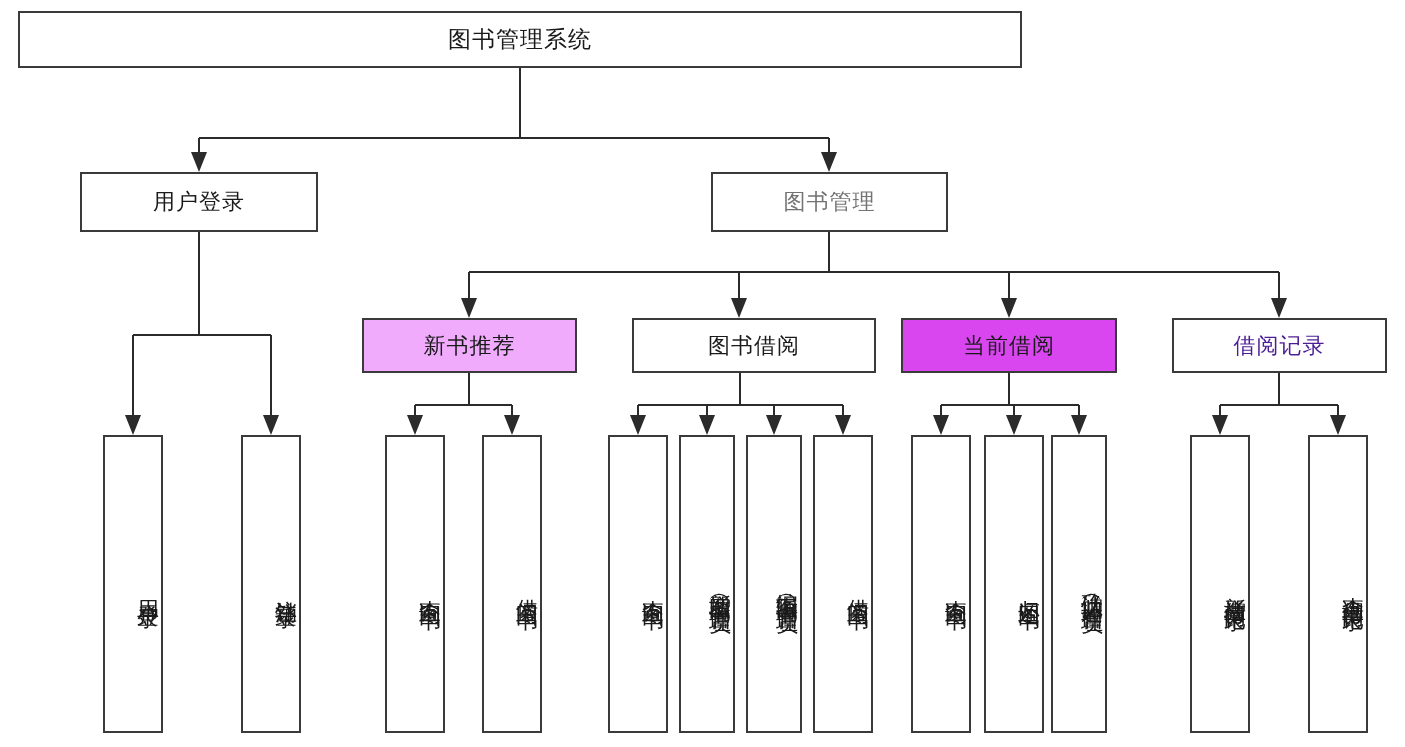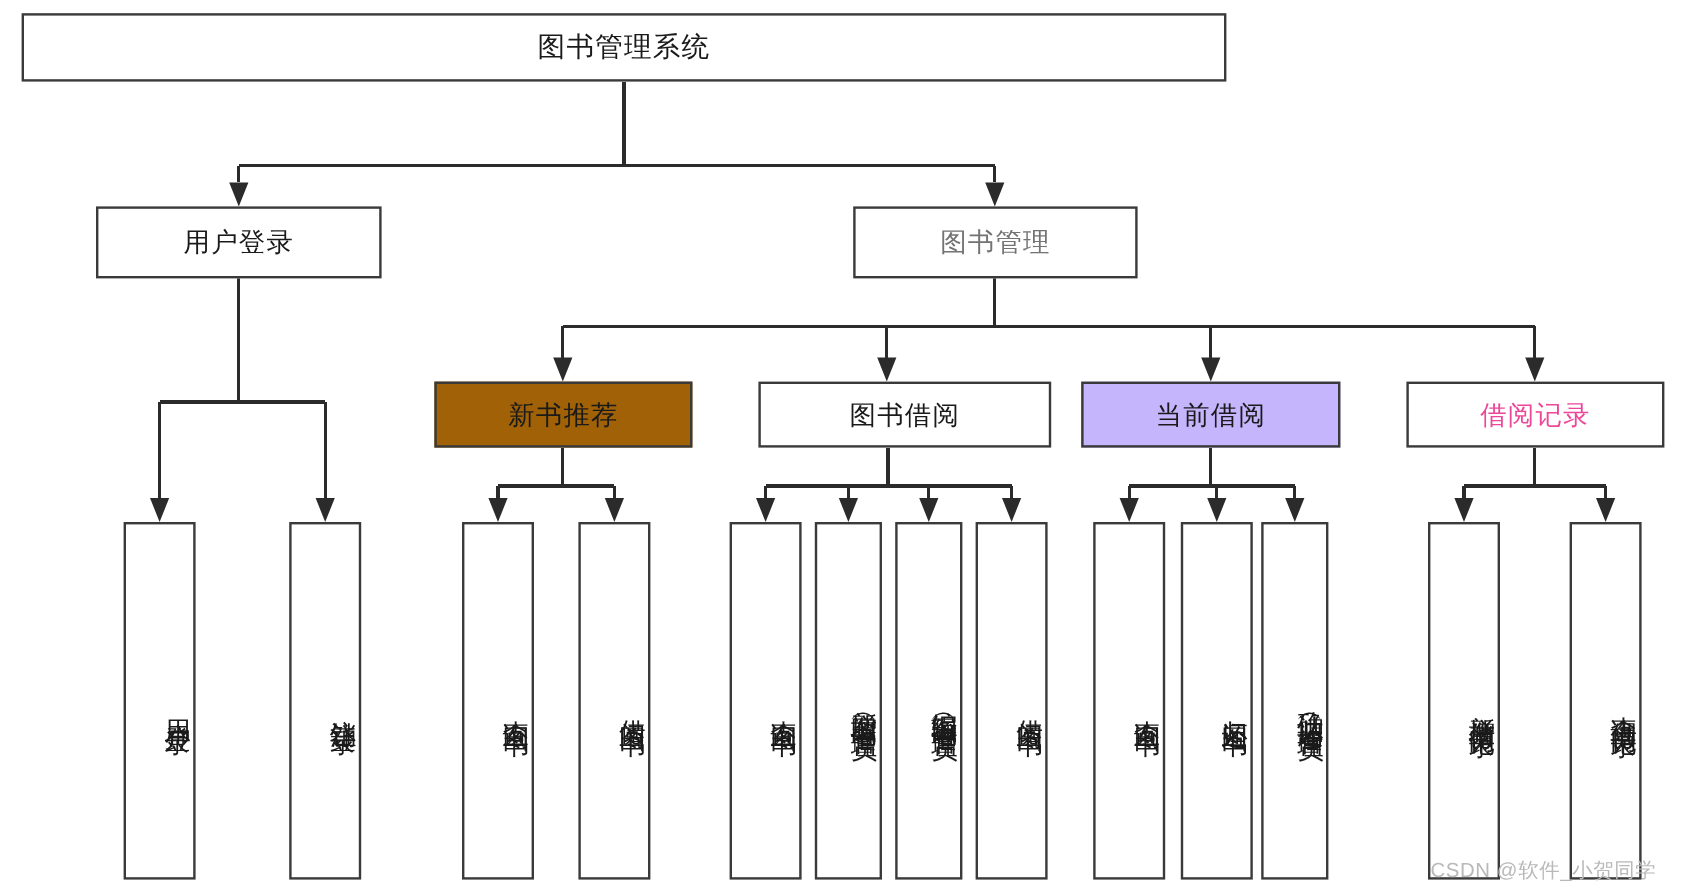--- a/index.html
+++ b/index.html
@@ -122,30 +122,30 @@
   <div id="nodes">
       <div class="node horizontal" style="left: 18px; top: 11px; width: 1004px; height: 57px; border-color: rgb(58, 58, 58); background: rgb(255, 255, 255); color: rgb(26, 26, 26); font-size: 23px;">
         <span class="node-label">图书管理系统</span>
       </div>
       <div class="node horizontal" style="left: 80px; top: 172px; width: 238px; height: 60px; border-color: rgb(58, 58, 58); background: rgb(255, 255, 255); color: rgb(26, 26, 26);">
         <span class="node-label">用户登录</span>
       </div>
       <div class="node horizontal" style="left: 711px; top: 172px; width: 237px; height: 60px; border-color: rgb(58, 58, 58); background: rgb(255, 255, 255); color: #737373;">
         <span class="node-label">图书管理</span>
       </div>
-      <div class="node horizontal" style="left: 362px; top: 318px; width: 215px; height: 55px; border-color: rgb(58, 58, 58); background: #a16207; color: rgb(26, 26, 26);">
+      <div class="node horizontal" style="left: 362px; top: 318px; width: 215px; height: 55px; border-color: rgb(58, 58, 58); background: #f0abfc; color: rgb(26, 26, 26);">
         <span class="node-label">新书推荐</span>
       </div>
       <div class="node horizontal" style="left: 632px; top: 318px; width: 244px; height: 55px; border-color: rgb(58, 58, 58); background: rgb(255, 255, 255); color: rgb(26, 26, 26);">
         <span class="node-label">图书借阅</span>
       </div>
-      <div class="node horizontal" style="left: 901px; top: 318px; width: 216px; height: 55px; border-color: rgb(58, 58, 58); background: #c4b5fd; color: rgb(26, 26, 26);">
+      <div class="node horizontal" style="left: 901px; top: 318px; width: 216px; height: 55px; border-color: rgb(58, 58, 58); background: #d946ef; color: rgb(26, 26, 26);">
         <span class="node-label">当前借阅</span>
       </div>
-      <div class="node horizontal" style="left: 1172px; top: 318px; width: 215px; height: 55px; border-color: rgb(58, 58, 58); background: rgb(255, 255, 255); color: #ec4899;">
+      <div class="node horizontal" style="left: 1172px; top: 318px; width: 215px; height: 55px; border-color: rgb(58, 58, 58); background: rgb(255, 255, 255); color: #4c1d95;">
         <span class="node-label">借阅记录</span>
       </div>
       <div class="node vertical" style="left: 103px; top: 435px; width: 60px; height: 298px; border-color: rgb(58, 58, 58); background: rgb(255, 255, 255); color: rgb(26, 26, 26);">
         <span class="node-label">用户登录</span>
       </div>
       <div class="node vertical" style="left: 241px; top: 435px; width: 60px; height: 298px; border-color: rgb(58, 58, 58); background: rgb(255, 255, 255); color: rgb(26, 26, 26);">
         <span class="node-label">注销登录</span>
       </div>
       <div class="node vertical" style="left: 385px; top: 435px; width: 60px; height: 298px; border-color: rgb(58, 58, 58); background: rgb(255, 255, 255); color: rgb(26, 26, 26);">
         <span class="node-label">查询图书</span>
@@ -174,14 +174,13 @@
       <div class="node vertical" style="left: 1051px; top: 435px; width: 56px; height: 298px; border-color: rgb(58, 58, 58); background: rgb(255, 255, 255); color: rgb(26, 26, 26);">
         <span class="node-label">确认归还（管理员）</span>
       </div>
       <div class="node vertical" style="left: 1190px; top: 435px; width: 60px; height: 298px; border-color: rgb(58, 58, 58); background: rgb(255, 255, 255); color: rgb(26, 26, 26);">
         <span class="node-label">新增借阅记录</span>
       </div>
       <div class="node vertical" style="left: 1308px; top: 435px; width: 60px; height: 298px; border-color: rgb(58, 58, 58); background: rgb(255, 255, 255); color: rgb(26, 26, 26);">
         <span class="node-label">查询借阅记录</span>
       </div>
     </div>
-  <div class="watermark" style="left:1192px; top:714px;">CSDN @软件_小贺同学</div>
 </div>
 
 </body></html>

